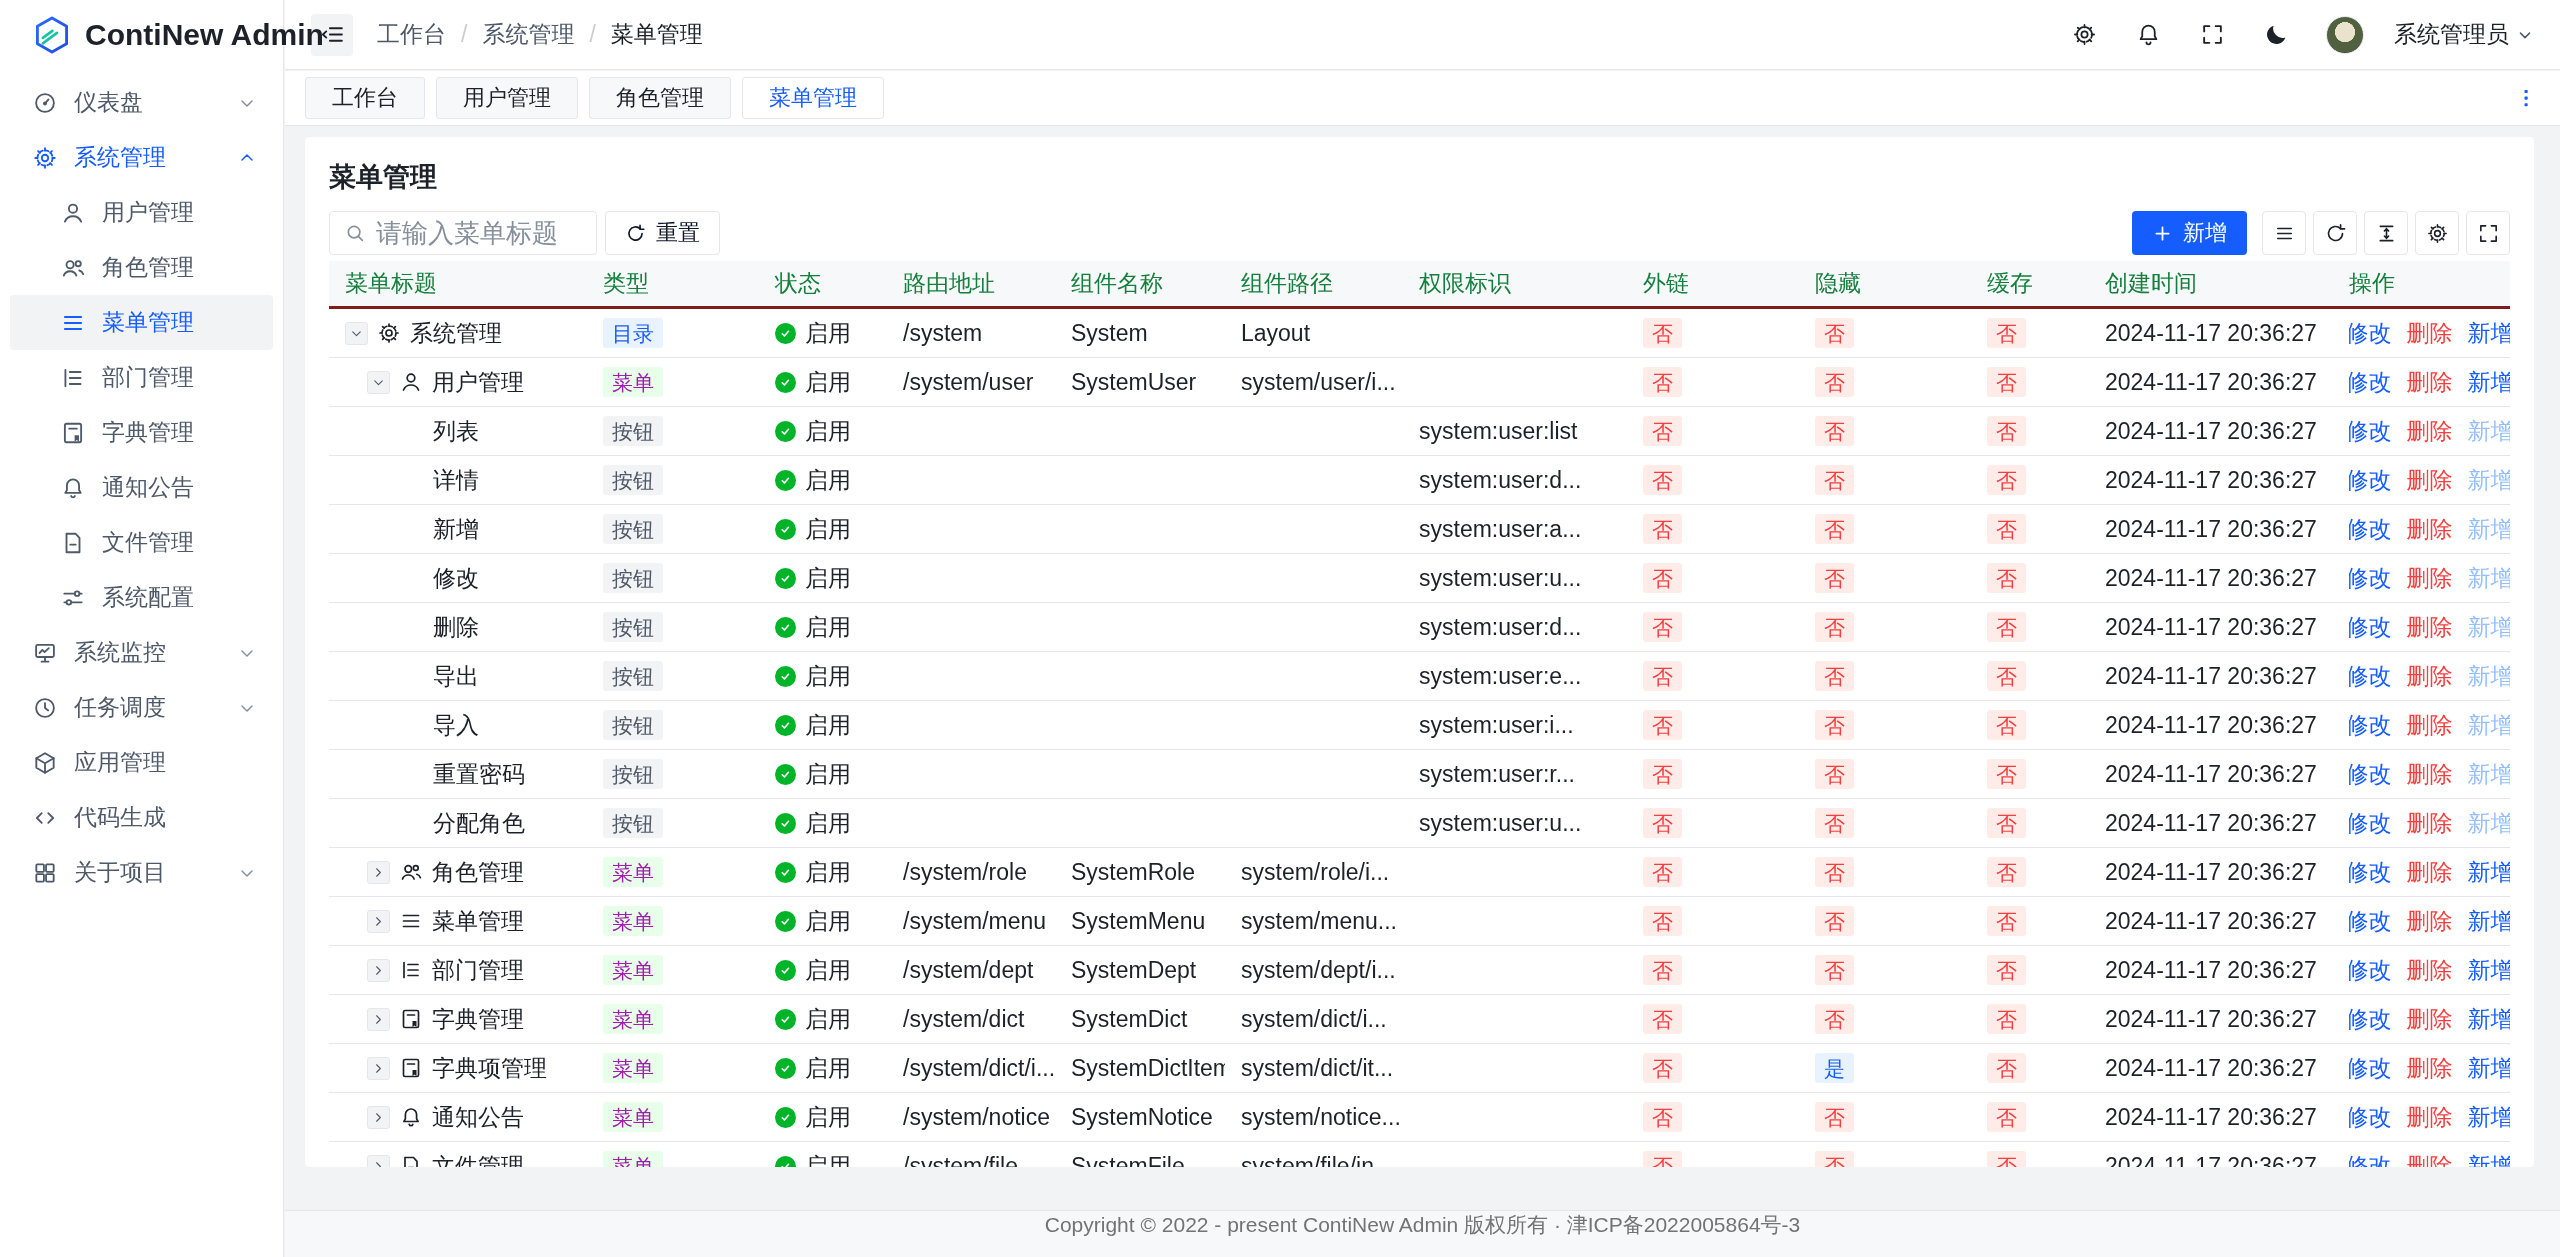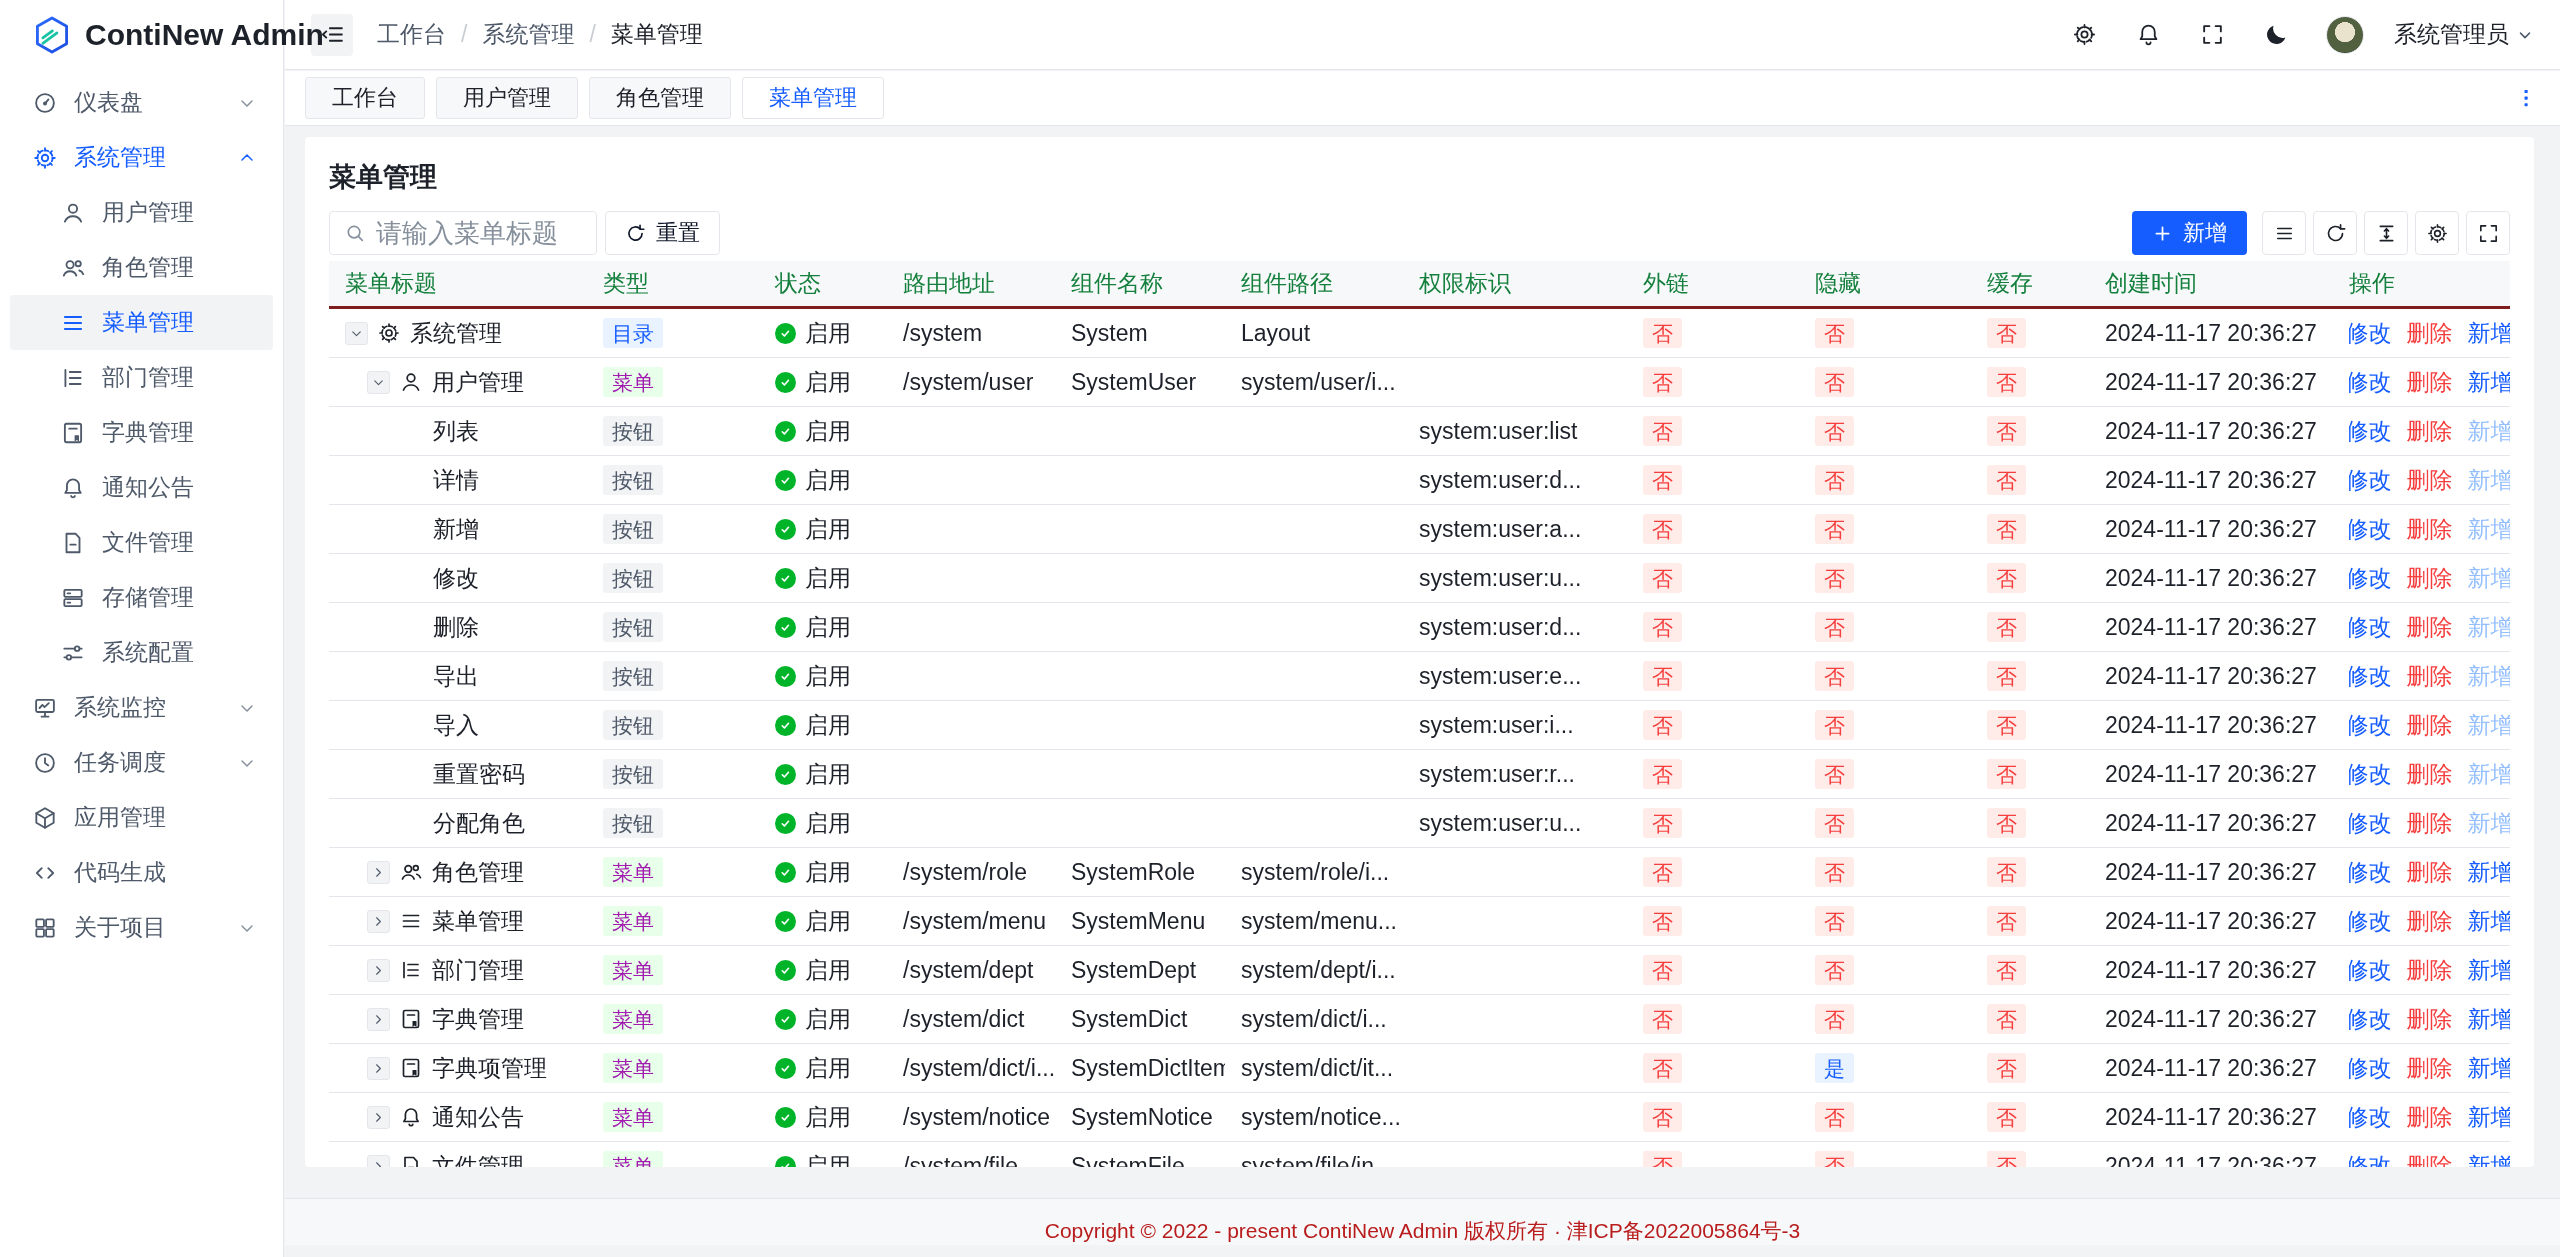--- a/index.html
+++ b/index.html
@@ -95,22 +95,22 @@
   .badge.yes{background:#e8f3ff;color:#165dff}
   .status{display:inline-flex;align-items:center;gap:9px}
   .status-dot{width:21px;height:21px;border-radius:50%;background:#00b42a;display:inline-flex;align-items:center;justify-content:center;flex:none}
   .status-dot svg{width:13px;height:13px}
   .td.c-actions{display:flex;justify-content:center;gap:15px;padding-left:0}
   .link{color:#165dff;cursor:pointer;white-space:nowrap}
   .link.danger{color:#f53f3f}
   .link.disabled{color:#94bfff;cursor:default}
 
   
-  .footer{position:absolute;left:285px;right:0;bottom:12px;height:47px;background:#f7f8fa;border-top:1px solid #e5e6eb;
-    display:flex;align-items:flex-end;justify-content:center;color:#b91c1c;font-size:21px}
+  .footer{position:absolute;left:285px;right:0;bottom:0;height:47px;background:#f7f8fa;border-top:1px solid #e5e6eb;
+    display:flex;align-items:flex-start;justify-content:center;color:#737373;font-size:21px}
 </style>
 </head>
 <body>
 
 <aside class="sidebar">
   <div class="logo">
     <span class="ico">
       <svg viewBox="0 0 48 48" fill="none">
         <defs>
             <linearGradient id="lg1" x1="0" y1="0" x2="1" y2="1">
@@ -213,30 +213,20 @@
         <span>通知公告</span>
       </div>
       <div class="nav-item sub">
         <span class="ico ">
           <svg viewBox="0 0 24 24" fill="none" stroke="currentColor" stroke-width="1.7" stroke-linecap="round" stroke-linejoin="round">
             <path d="M6 3.5h8.5l3.5 3.8V20.5H6z"></path>
             <path d="M9.5 13.5h5"></path>
           </svg>
         </span>
         <span>文件管理</span>
-      </div>
-      <div class="nav-item sub">
-        <span class="ico ">
-          <svg viewBox="0 0 24 24" fill="none" stroke="currentColor" stroke-width="1.7" stroke-linecap="round" stroke-linejoin="round">
-            <rect x="4" y="4.5" width="16" height="6.4" rx="1"></rect>
-            <rect x="4" y="13.1" width="16" height="6.4" rx="1"></rect>
-            <path d="M7 7.7h2.4M7 16.3h2.4"></path>
-          </svg>
-        </span>
-        <span>存储管理</span>
       </div>
       <div class="nav-item sub">
         <span class="ico ">
           <svg viewBox="0 0 24 24" fill="none" stroke="currentColor" stroke-width="1.7" stroke-linecap="round" stroke-linejoin="round">
             <path d="M4 8h9M18.5 8H20"></path>
             <circle cx="15.8" cy="8" r="2.1"></circle>
             <path d="M4 16h1.5M11 16h9"></path>
             <circle cx="8.2" cy="16" r="2.1"></circle>
           </svg>
         </span>

